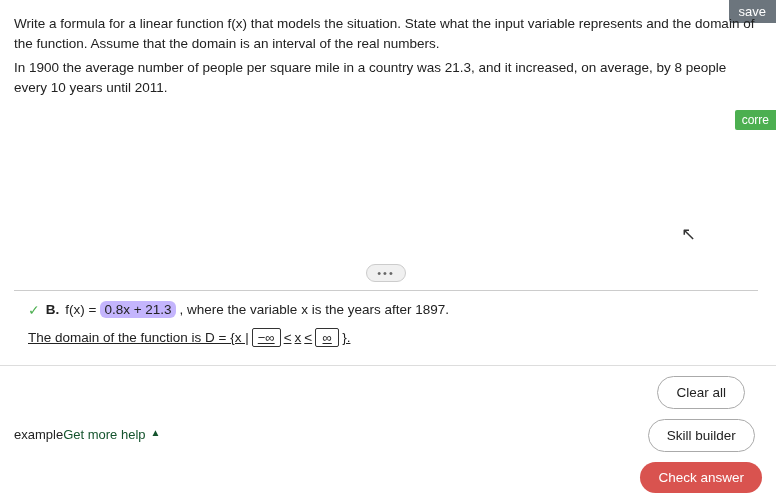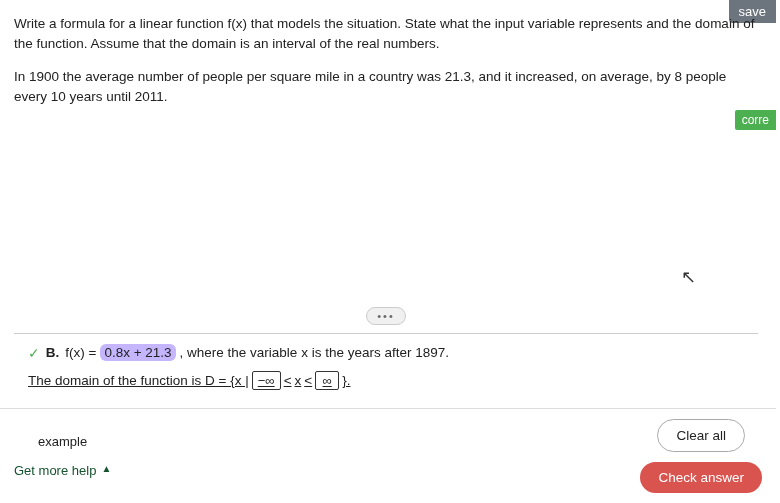--- a/index.html
+++ b/index.html
@@ -25,21 +25,21 @@
       padding: 14px 18px 10px 14px;
       display: flex;
       flex-direction: column;
       position: relative;
     }
 
     .question-text {
       font-size: 13.5px;
       line-height: 1.5;
       color: #222;
-      margin-bottom: 12px;
+      margin-bottom: 3px;
     }
 
     .problem-text {
       font-size: 13.5px;
       line-height: 1.5;
       color: #222;
       margin-bottom: 8px;
     }
 
     .corr-badge {
@@ -153,22 +153,20 @@
       padding: 10px 14px;
       display: flex;
       align-items: center;
       justify-content: space-between;
       background: #fff;
     }
 
     .bottom-left {
       display: flex;
       align-items: center;
-      gap: 14px;
-      flex-direction: column;
     }
 
     .example-link {
       font-size: 13px;
       color: #222;
       cursor: pointer;
       text-decoration: none;
     }
 
     .get-help-link {
@@ -281,17 +279,18 @@
   <div class="bottom-bar">
     <div class="bottom-left">
       <a class="example-link">example</a>
       <a class="get-help-link">
         <span>Get more help</span>
         <span class="chevron-down">▲</span>
       </a>
     </div>
     <div class="bottom-right">
       <button class="btn btn-clear">Clear all</button>
+      <button class="btn btn-skill">Skill builder</button>
       <button class="btn btn-check">Check answer</button>
     </div>
   </div>
 
 </div>
 
 </body></html>

